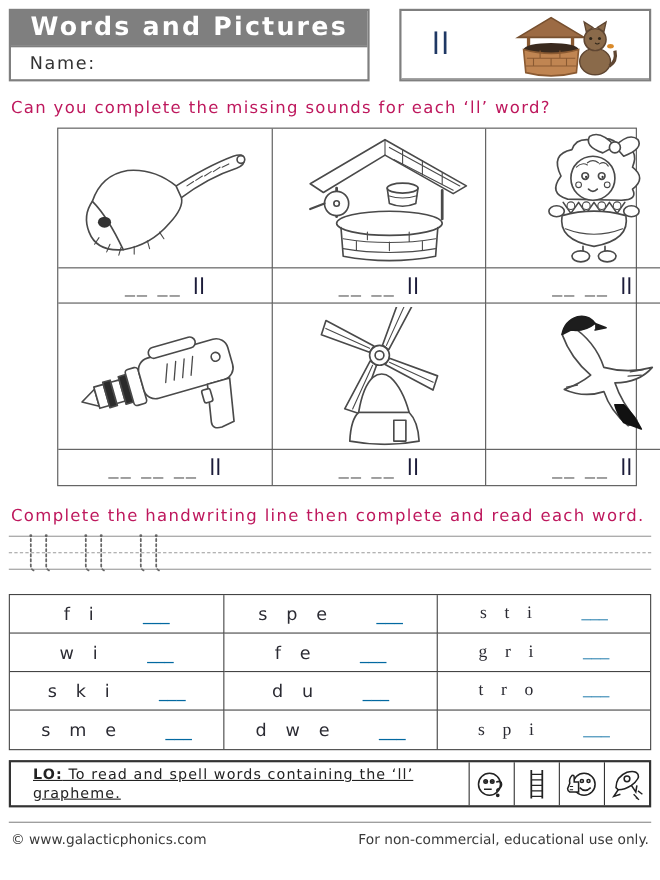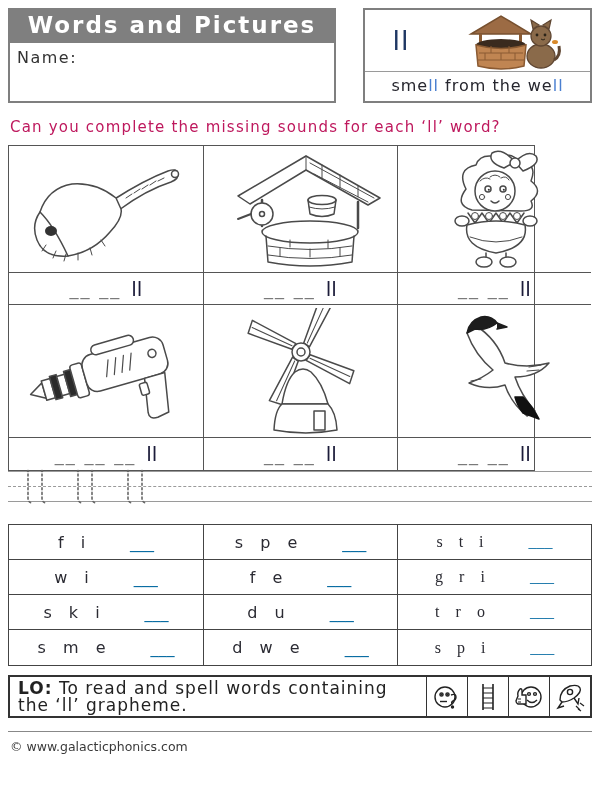--- a/index.html
+++ b/index.html
@@ -4,36 +4,36 @@
 <style>
   * { box-sizing: border-box; margin: 0; padding: 0; }
   html, body { width: 600px; height: 800px; overflow: hidden; background: #fff; }
   body { font-family: "DejaVu Sans", sans-serif; color: #222; padding: 8px 8px 0 8px; }
 
   
   .header { display: flex; justify-content: space-between; }
   .header-left { width: 328px; border: 2px solid #7f7f7f; }
   .title-bar { background: #7f7f7f; color: #fff; text-align: center; font-size: 23px;
                font-weight: bold; letter-spacing: 2px; height: 31px; line-height: 31px; }
-  .field-row { height: 31px; line-height: 29px; padding-left: 7px; font-size: 16px;
+  .field-row { height: 31px; line-height: 29px; padding-left: 17px; font-size: 16px;
                letter-spacing: 1.5px; border-top: 2px solid #7f7f7f; color: #333; }
   .header-right { width: 229px; border: 2px solid #7f7f7f; display: flex; flex-direction: column; }
   .grapheme-row { height: 62px; display: flex; align-items: center; border-bottom: 1.5px solid #9a9a9a; }
   .grapheme { width: 72px; text-align: center; font-size: 27px; color: #1f3864; letter-spacing: 1px; }
   .grapheme-img { flex: 1; display: flex; justify-content: center; align-items: center; }
   .caption-row { height: 29px; line-height: 28px; text-align: center; font-size: 16px;
                  letter-spacing: 1px; color: #26262e; }
   .hl { color: #4a7fd0; }
 
   
   .instr { font-size: 15px; letter-spacing: 1.2px; color: #be185d; margin: 15px 0 9px 2px; }
 
   
   .pic-grid { width: 527px; display: grid; grid-template-columns: 195px 194px 193px;
-              grid-template-rows: 127px 32px 133px 32px; border: 1.5px solid #555; }
+              grid-template-rows: 127px 32px 133px 32px; border: 1.5px solid #555; margin-left: 44px; }
   .pic-grid > div { border-right: 1.5px solid #555; border-bottom: 1.5px solid #555;
                     display: flex; align-items: center; justify-content: center; overflow: hidden; }
   .pic-grid > div:nth-child(3n) { border-right: none; }
   .pic-grid > div:nth-child(n+10) { border-bottom: none; }
   .answer { font-size: 18px; }
   .answer .blanks { color: #7a7a7a; letter-spacing: 2px; }
   .answer .suffix { color: #1c1c3a; margin-left: 10px; font-size: 20px; }
 
   
   .hw-line { width: 584px; height: 31px; position: relative;
@@ -47,21 +47,21 @@
   .word-table > div { border-right: 1.5px solid #444; border-bottom: 1.5px solid #444;
                       display: flex; align-items: center; justify-content: center;
                       font-size: 16px; color: #2b2b33; gap: 31px; }
   .word-table > div:nth-child(3n) { border-right: none; font-family: Liberation Serif, serif; }
   .word-table > div:nth-child(n+10) { border-bottom: none; }
   .word-prefix { letter-spacing: 6px; }
   .word-blank { color: #0369a1; margin-left: 8px; letter-spacing: 0; }
 
   
   .lo-box { width: 584px; border: 2px solid #333; display: flex; margin-top: 9px; height: 43px; }
-  .lo-text { flex: 1; padding: 3px 8px; font-size: 17px; letter-spacing: 1px; line-height: 17px; color: #222; }
+  .lo-text { flex: 1; padding: 3px 20px; font-size: 13px; letter-spacing: 1px; line-height: 17px; color: #222; text-decoration: underline; }
   .lo-label { font-weight: bold; }
   .lo-icons { display: flex; }
   .lo-icon-cell { width: 41px; border-left: 1.7px solid #333; display: flex;
                   align-items: center; justify-content: center; }
 
   
   .footer-rule { border-top: 1.5px solid #888; margin-top: 13px; }
   .footer { display: flex; justify-content: space-between; padding: 7px 2px 0 2px;
             font-size: 12.5px; color: #3a3a3a; align-items: center; }
 
@@ -91,22 +91,20 @@
             <ellipse cx="76" cy="44" rx="14" ry="12" fill="#8a6a4a" stroke="#5f4632" stroke-width="1.3"></ellipse>
             <circle cx="76" cy="24" r="10" fill="#8a6a4a" stroke="#5f4632" stroke-width="1.3"></circle>
             <path d="M68 17 L66 8 L74 13 Z M84 17 L86 8 L78 13 Z" fill="#8a6a4a" stroke="#5f4632" stroke-width="1.2"></path>
             <circle cx="72" cy="23" r="1.4" fill="#2c2418"></circle>
               <circle cx="80" cy="23" r="1.4" fill="#2c2418"></circle>
             <path d="M76 27 q2 2 4 0" stroke="#2c2418" stroke-width="1" fill="none"></path>
             <path d="M89 48 Q96 44 94 34" stroke="#5f4632" stroke-width="3" fill="none"></path>
             <ellipse cx="90" cy="30" rx="3" ry="2" fill="#d98a2b"></ellipse>
           </svg>
         </div>
-      </div>
-      <div class="caption-row"><span>sme</span><span class="hl">ll</span><span> from the we</span><span class="hl">ll</span>
       </div>
     </div>
   </div>
 
   <div class="instr">Can you complete the missing sounds for each ‘ll’ word?</div>
 
   <div class="pic-grid">
 
     <div>
       <svg class="lineart" width="180" height="115" viewBox="0 0 180 115">
@@ -241,20 +239,21 @@
     <div class="answer">
       <span class="blanks">__ __</span>
       <span class="suffix">ll</span>
     </div>
     <div class="answer">
       <span class="blanks">__ __</span>
       <span class="suffix">ll</span>
     </div>
   </div>
 
+  <div class="instr" style="margin-top:18px;">Complete the handwriting line then complete and read each word.</div>
 
   <div class="hw-line">
     <div class="mid"></div>
     <svg width="150" height="42" viewBox="0 0 150 42">
       <g fill="none" stroke="#666" stroke-width="1.6" stroke-dasharray="2 2.6" stroke-linecap="round">
         <path d="M6 8 L6 32 Q6 37 11 37"></path>
           <path d="M20 8 L20 32 Q20 37 25 37"></path>
         <path d="M56 8 L56 32 Q56 37 61 37"></path>
           <path d="M70 8 L70 32 Q70 37 75 37"></path>
         <path d="M106 8 L106 32 Q106 37 111 37"></path>
@@ -362,15 +361,16 @@
           <path d="M8 20 L4 26 L10 24 M20 16 L24 22 L25 16"></path>
           <path d="M22 24 l4 4 M26 21 l4 3 M24 27 l3 2" stroke-width="1.2"></path>
         </svg>
       </div>
     </div>
   </div>
 
   <div class="footer-rule"></div>
   <div class="footer">
     <span>© www.galacticphonics.com</span>
+    <span>For non-commercial, educational use only.</span>
   </div>
 
 </div>
 
 </body></html>

